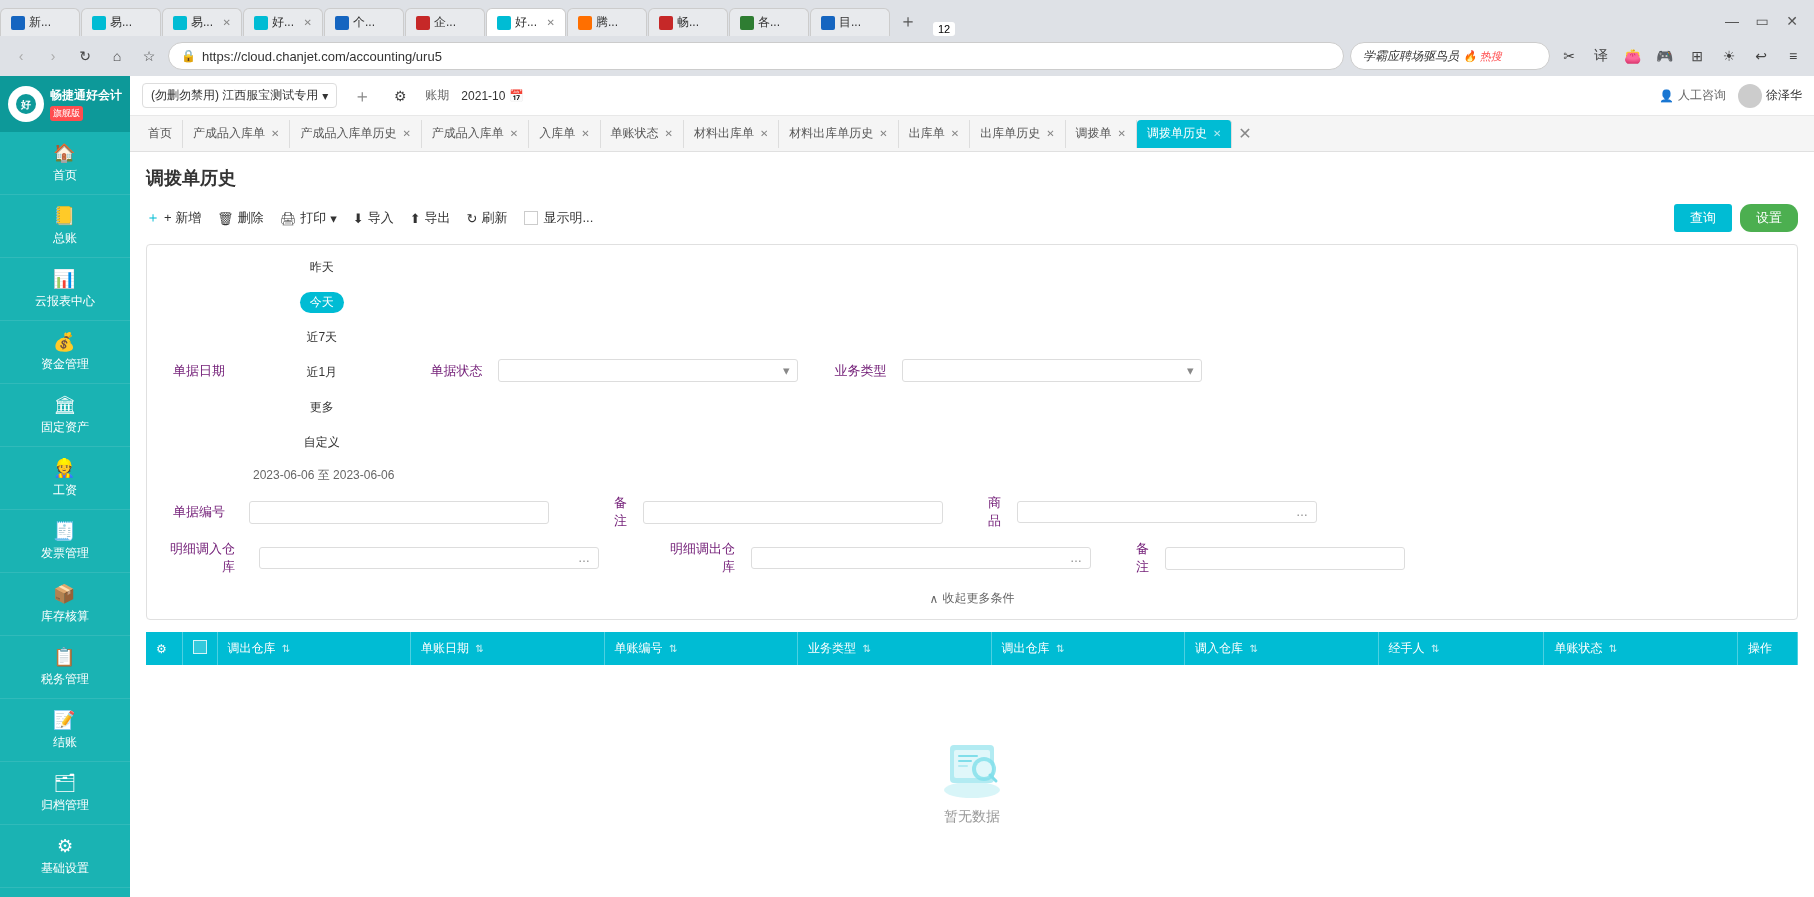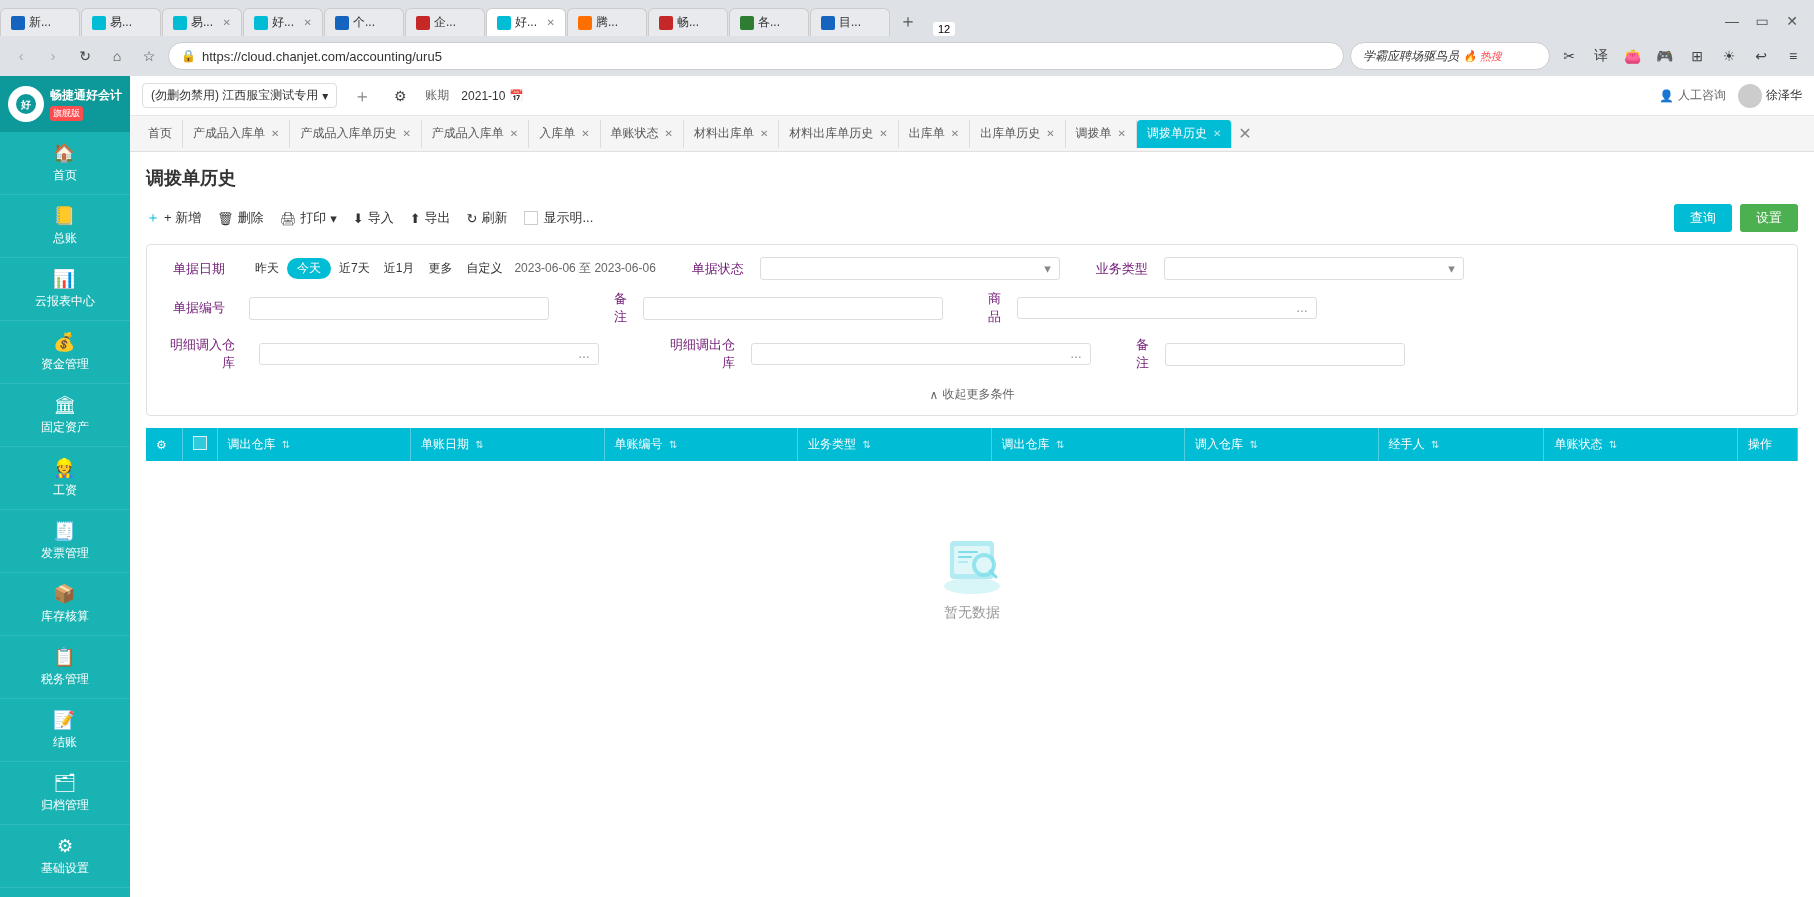--- a/index.html
+++ b/index.html
@@ -61,28 +61,28 @@
     .page-tab { display: flex; align-items: center; padding: 0 10px; height: 28px; font-size: 12px; color: #555; cursor: pointer; white-space: nowrap; border-right: 1px solid #ddd; flex-shrink: 0; }
     .page-tab.active { background: #00bcd4; color: #fff; border-radius: 4px 4px 0 0; }
     .page-tab .tab-x { margin-left: 6px; font-size: 10px; opacity: 0.7; }
     .page-tab-close-all { margin-left: 6px; font-size: 16px; color: #888; cursor: pointer; }
 
     
     .content-area { flex: 1; padding: 14px 16px; overflow-y: auto; background: #fff; }
     .page-title { font-size: 18px; font-weight: bold; color: #333; margin-bottom: 14px; }
     .action-btn { display: flex; align-items: center; gap: 4px; font-size: 13px; color: #333; cursor: pointer; padding: 4px 0; }
     .btn-query { background: #00bcd4; color: #fff; border: none; border-radius: 3px; padding: 5px 16px; font-size: 13px; cursor: pointer; }
-    .btn-settings { background: #4caf50; color: #fff; border: none; border-radius: 3px; padding: 5px 16px; font-size: 13px; cursor: pointer; }
+    .btn-settings { background: #4caf50; color: #fff; border: none; border-radius: 11px; padding: 5px 16px; font-size: 13px; cursor: pointer; }
 
     
     .filter-area { border: 1px solid #e0e0e0; border-radius: 4px; padding: 12px 16px; margin-bottom: 12px; }
     .filter-row { display: flex; align-items: center; margin-bottom: 10px; gap: 16px; }
     .filter-row:last-child { margin-bottom: 0; }
     .filter-label { font-size: 13px; color: #701a75; width: 70px; flex-shrink: 0; text-align: right; padding-right: 8px; }
-    .filter-date-btns { display: flex; align-items: center; gap: 2px; flex-wrap: wrap; }
+    .filter-date-btns { display: flex; align-items: center; gap: 14px; flex-wrap: wrap; flex-direction: column; }
     .date-btn { font-size: 12px; color: #333; cursor: pointer; padding: 2px 6px; border-radius: 3px; }
     .date-btn.active { background: #00bcd4; color: #fff; border-radius: 12px; padding: 2px 10px; }
     .date-range { font-size: 12px; color: #666; margin-left: 4px; }
     .filter-select { display: flex; align-items: center; border: 1px solid #ddd; border-radius: 3px; padding: 3px 8px; min-width: 240px; cursor: pointer; background: #fff; font-size: 13px; color: #333; }
     .filter-select .sel-arrow { margin-left: auto; color: #888; }
     .filter-input { border: 1px solid #ddd; border-radius: 3px; padding: 3px 8px; min-width: 240px; font-size: 13px; color: #333; background: #fff; }
     .filter-input-wide { border: 1px solid #ddd; border-radius: 3px; padding: 3px 8px; min-width: 340px; font-size: 13px; color: #333; background: #fff; display: flex; align-items: center; }
     .filter-input-wide .more-btn { margin-left: auto; color: #888; font-size: 12px; cursor: pointer; }
     .collapse-btn { display: flex; align-items: center; justify-content: center; gap: 4px; font-size: 12px; color: #666; cursor: pointer; margin-top: 4px; }
 

